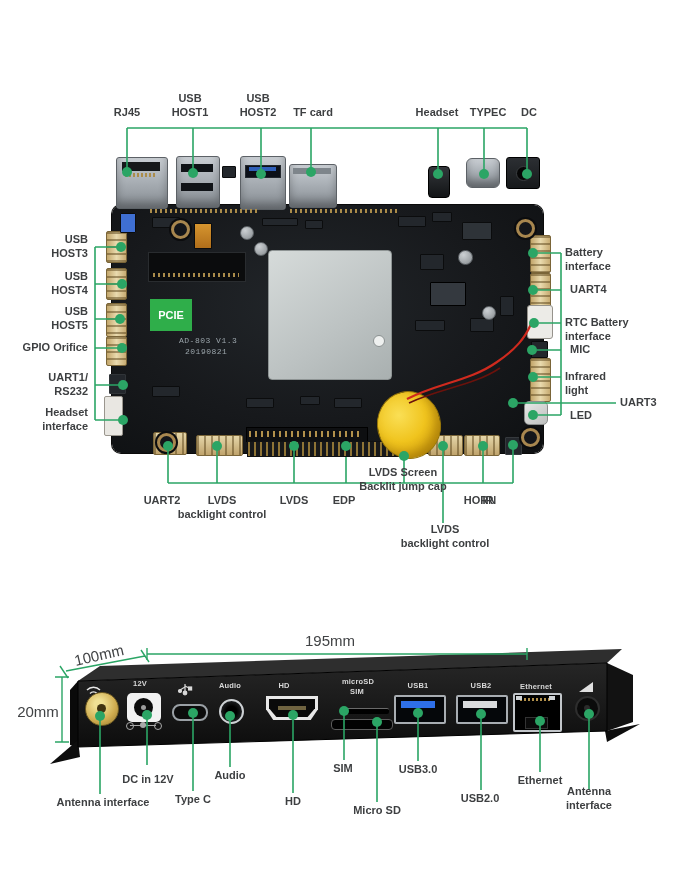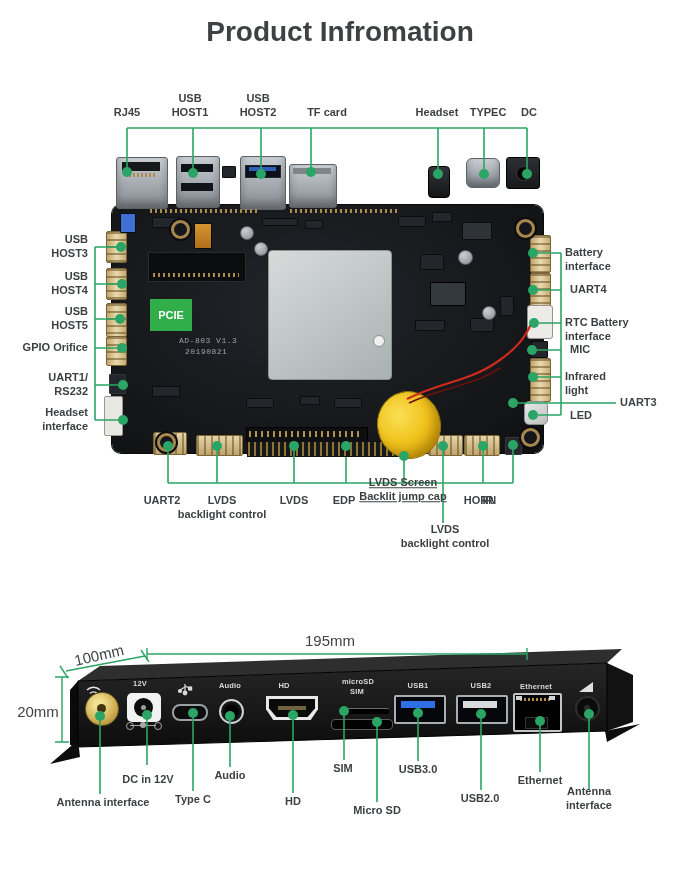--- a/index.html
+++ b/index.html
@@ -49,21 +49,20 @@
        background:repeating-linear-gradient(90deg,#ab8c4a 0 2px,rgba(0,0,0,0) 2px 5px);}
   
   .port{position:absolute;z-index:4;}
   svg{display:block;}
 </style>
 </head>
 <body>
 
 <div id="stage">
 
-  <div id="page-title">Product Infromation</div>
 
   <svg class="abs" style="left:0;top:0;z-index:0" width="680" height="886" viewBox="0 0 680 886">
     <defs>
       <linearGradient id="face" x1="0" y1="0" x2="0" y2="1">
         <stop offset="0" stop-color="#262626"></stop>
           <stop offset="1" stop-color="#0d0d0d"></stop>
       </linearGradient>
     </defs>
     <g>
       <polygon points="78,681 100,666 622,649 607,663" fill="#2e2e2e"></polygon>
@@ -285,21 +284,21 @@
       <circle cx="540" cy="721" r="5"></circle>
         <circle cx="589" cy="714" r="5"></circle>
     </g>
   </svg>
 
   <div class="lbl c" style="left:127px;top:113px;">RJ45</div>
   <div class="lbl c" style="left:190px;top:106px;">USB
 HOST1</div>
   <div class="lbl c" style="left:258px;top:106px;">USB
 HOST2</div>
-  <div class="lbl c" style="left:327px;top:113px;">TF card</div>
+  <div class="lbl c" style="left:313px;top:113px;">TF card</div>
   <div class="lbl c" style="left:437px;top:113px;">Headset</div>
   <div class="lbl c" style="left:488px;top:113px;">TYPEC</div>
   <div class="lbl c" style="left:529px;top:113px;">DC</div>
 
   <div class="lbl r" style="top:247px;">USB
 HOST3</div>
   <div class="lbl r" style="top:284px;">USB
 HOST4</div>
   <div class="lbl r" style="top:319px;">USB
 HOST5</div>
@@ -318,21 +317,21 @@
   <div class="lbl l2" style="top:370px;">Infrared
 light</div>
   <div class="lbl" style="left:620px;top:403px;transform:translateY(-50%);">UART3</div>
   <div class="lbl l" style="top:416px;">LED</div>
 
   <div class="lbl c" style="left:162px;top:501px;">UART2</div>
   <div class="lbl c" style="left:222px;top:508px;">LVDS
 backlight control</div>
   <div class="lbl c" style="left:294px;top:501px;">LVDS</div>
   <div class="lbl c" style="left:344px;top:501px;">EDP</div>
-  <div class="lbl c" style="left:403px;top:490px;text-decoration:underline;">LVDS Screen
+  <div class="lbl c" style="left:403px;top:480px;">LVDS Screen
 Backlit jump cap</div>
   <div class="lbl c" style="left:445px;top:537px;">LVDS
 backlight control</div>
   <div class="lbl c" style="left:480px;top:501px;">HORN</div>
   <div class="lbl c" style="left:488px;top:501px;text-align:center;">IR</div>
 
   <div class="dim" style="left:330px;top:640px;">195mm</div>
   <div class="dim" style="left:99px;top:655px;transform:translate(-50%,-50%) rotate(-13deg);">100mm</div>
   <div class="dim" style="left:38px;top:711px;">20mm</div>
 

